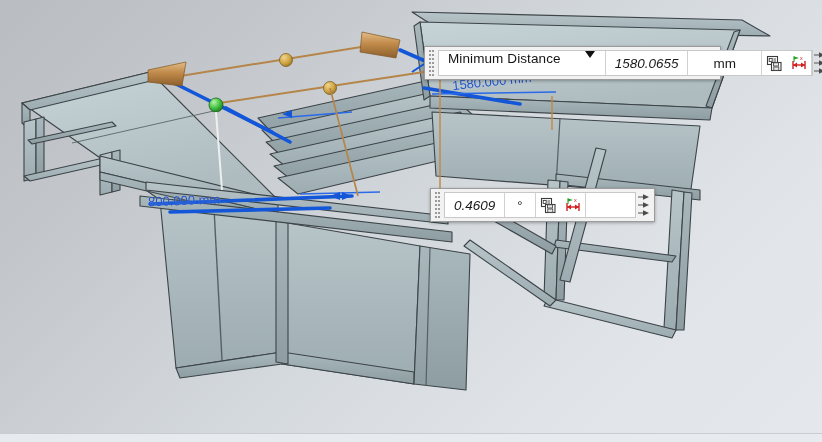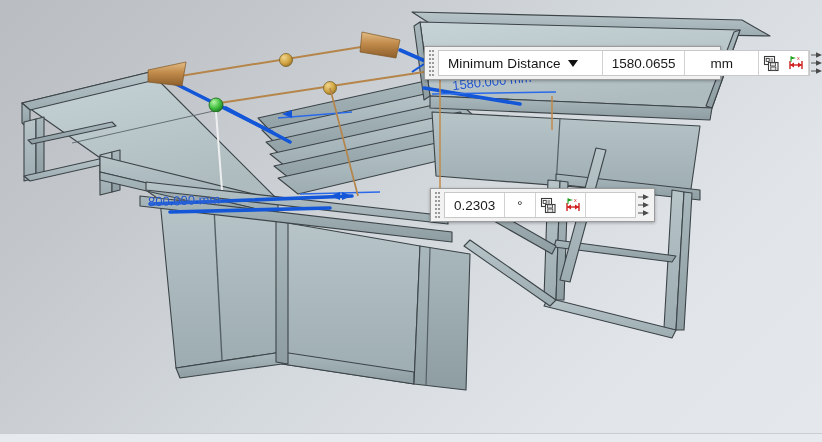--- a/index.html
+++ b/index.html
@@ -51,38 +51,39 @@
     background-size: 3px 4px;
   }
   .bar-inner {
     display: flex; align-items: stretch;
     background: #ffffff;
     border: 1px solid #c8c8c8;
     margin: 3px 0 3px 0;
     flex: 1 1 auto;
   }
   .mode-cell {
-    display: flex; align-items: center; gap: 7px;
-    padding: 0 24px 0 9px;
+    display: flex; align-items: flex-start; gap: 24px;
+    padding: 0 10px 0 9px;
     border-right: 1px solid #d2d2d2;
     white-space: nowrap;
   }
   .mode-label { font-size: 13.5px; letter-spacing: 0.1px; color: #141414; }
   .caret {
     width: 0; height: 0;
     border-left: 5.5px solid transparent;
     border-right: 5.5px solid transparent;
     border-top: 7px solid #111;
   }
   .value-cell {
     display: flex; align-items: center;
     padding: 0 9px;
     border-right: 1px solid #d2d2d2;
     white-space: nowrap;
     font-size: 13.5px;
+    font-style: italic;
   }
   .unit-cell {
     display: flex; align-items: center;
     padding: 0 25px;
     border-right: 1px solid #d2d2d2;
     white-space: nowrap;
     font-size: 13.5px;
   }
   .unit-deg { font-size: 13px; padding: 0 12px; }
   .icon-cell {
@@ -325,21 +326,21 @@
         <polygon points="5,0.3 11,3 5,5.7" fill="#4a4a4a"></polygon>
       </svg>
     </div>
   </div>
 
   <div class="measure-bar" style="left:430px; top:188px; width:225px;">
     <div class="grip">
       <div class="grip-dots"></div>
     </div>
     <div class="bar-inner">
-      <div class="value-cell">0.2303</div>
+      <div class="value-cell">0.4609</div>
       <div class="unit-cell unit-deg">°</div>
       <div class="icon-cell">
         <svg width="17" height="17" viewBox="0 0 17 17">
           <rect x="1.5" y="1.5" width="10" height="8" fill="#ffffff" stroke="#3b3b3b" stroke-width="1.1"></rect>
           <rect x="3.2" y="3.4" width="3" height="3" fill="none" stroke="#3b3b3b" stroke-width="0.9"></rect>
           <line x1="7.4" y1="4" x2="10" y2="4" stroke="#3b3b3b" stroke-width="0.9"></line>
           <line x1="7.4" y1="6" x2="10" y2="6" stroke="#3b3b3b" stroke-width="0.9"></line>
           <rect x="5.5" y="7.5" width="9.5" height="8" fill="#ffffff" stroke="#3b3b3b" stroke-width="1.1"></rect>
           <rect x="7.5" y="7.8" width="5" height="3.2" fill="#e8e8e8" stroke="#3b3b3b" stroke-width="0.8"></rect>
           <rect x="7.8" y="12" width="5" height="3.3" fill="#e8e8e8" stroke="#3b3b3b" stroke-width="0.8"></rect>

